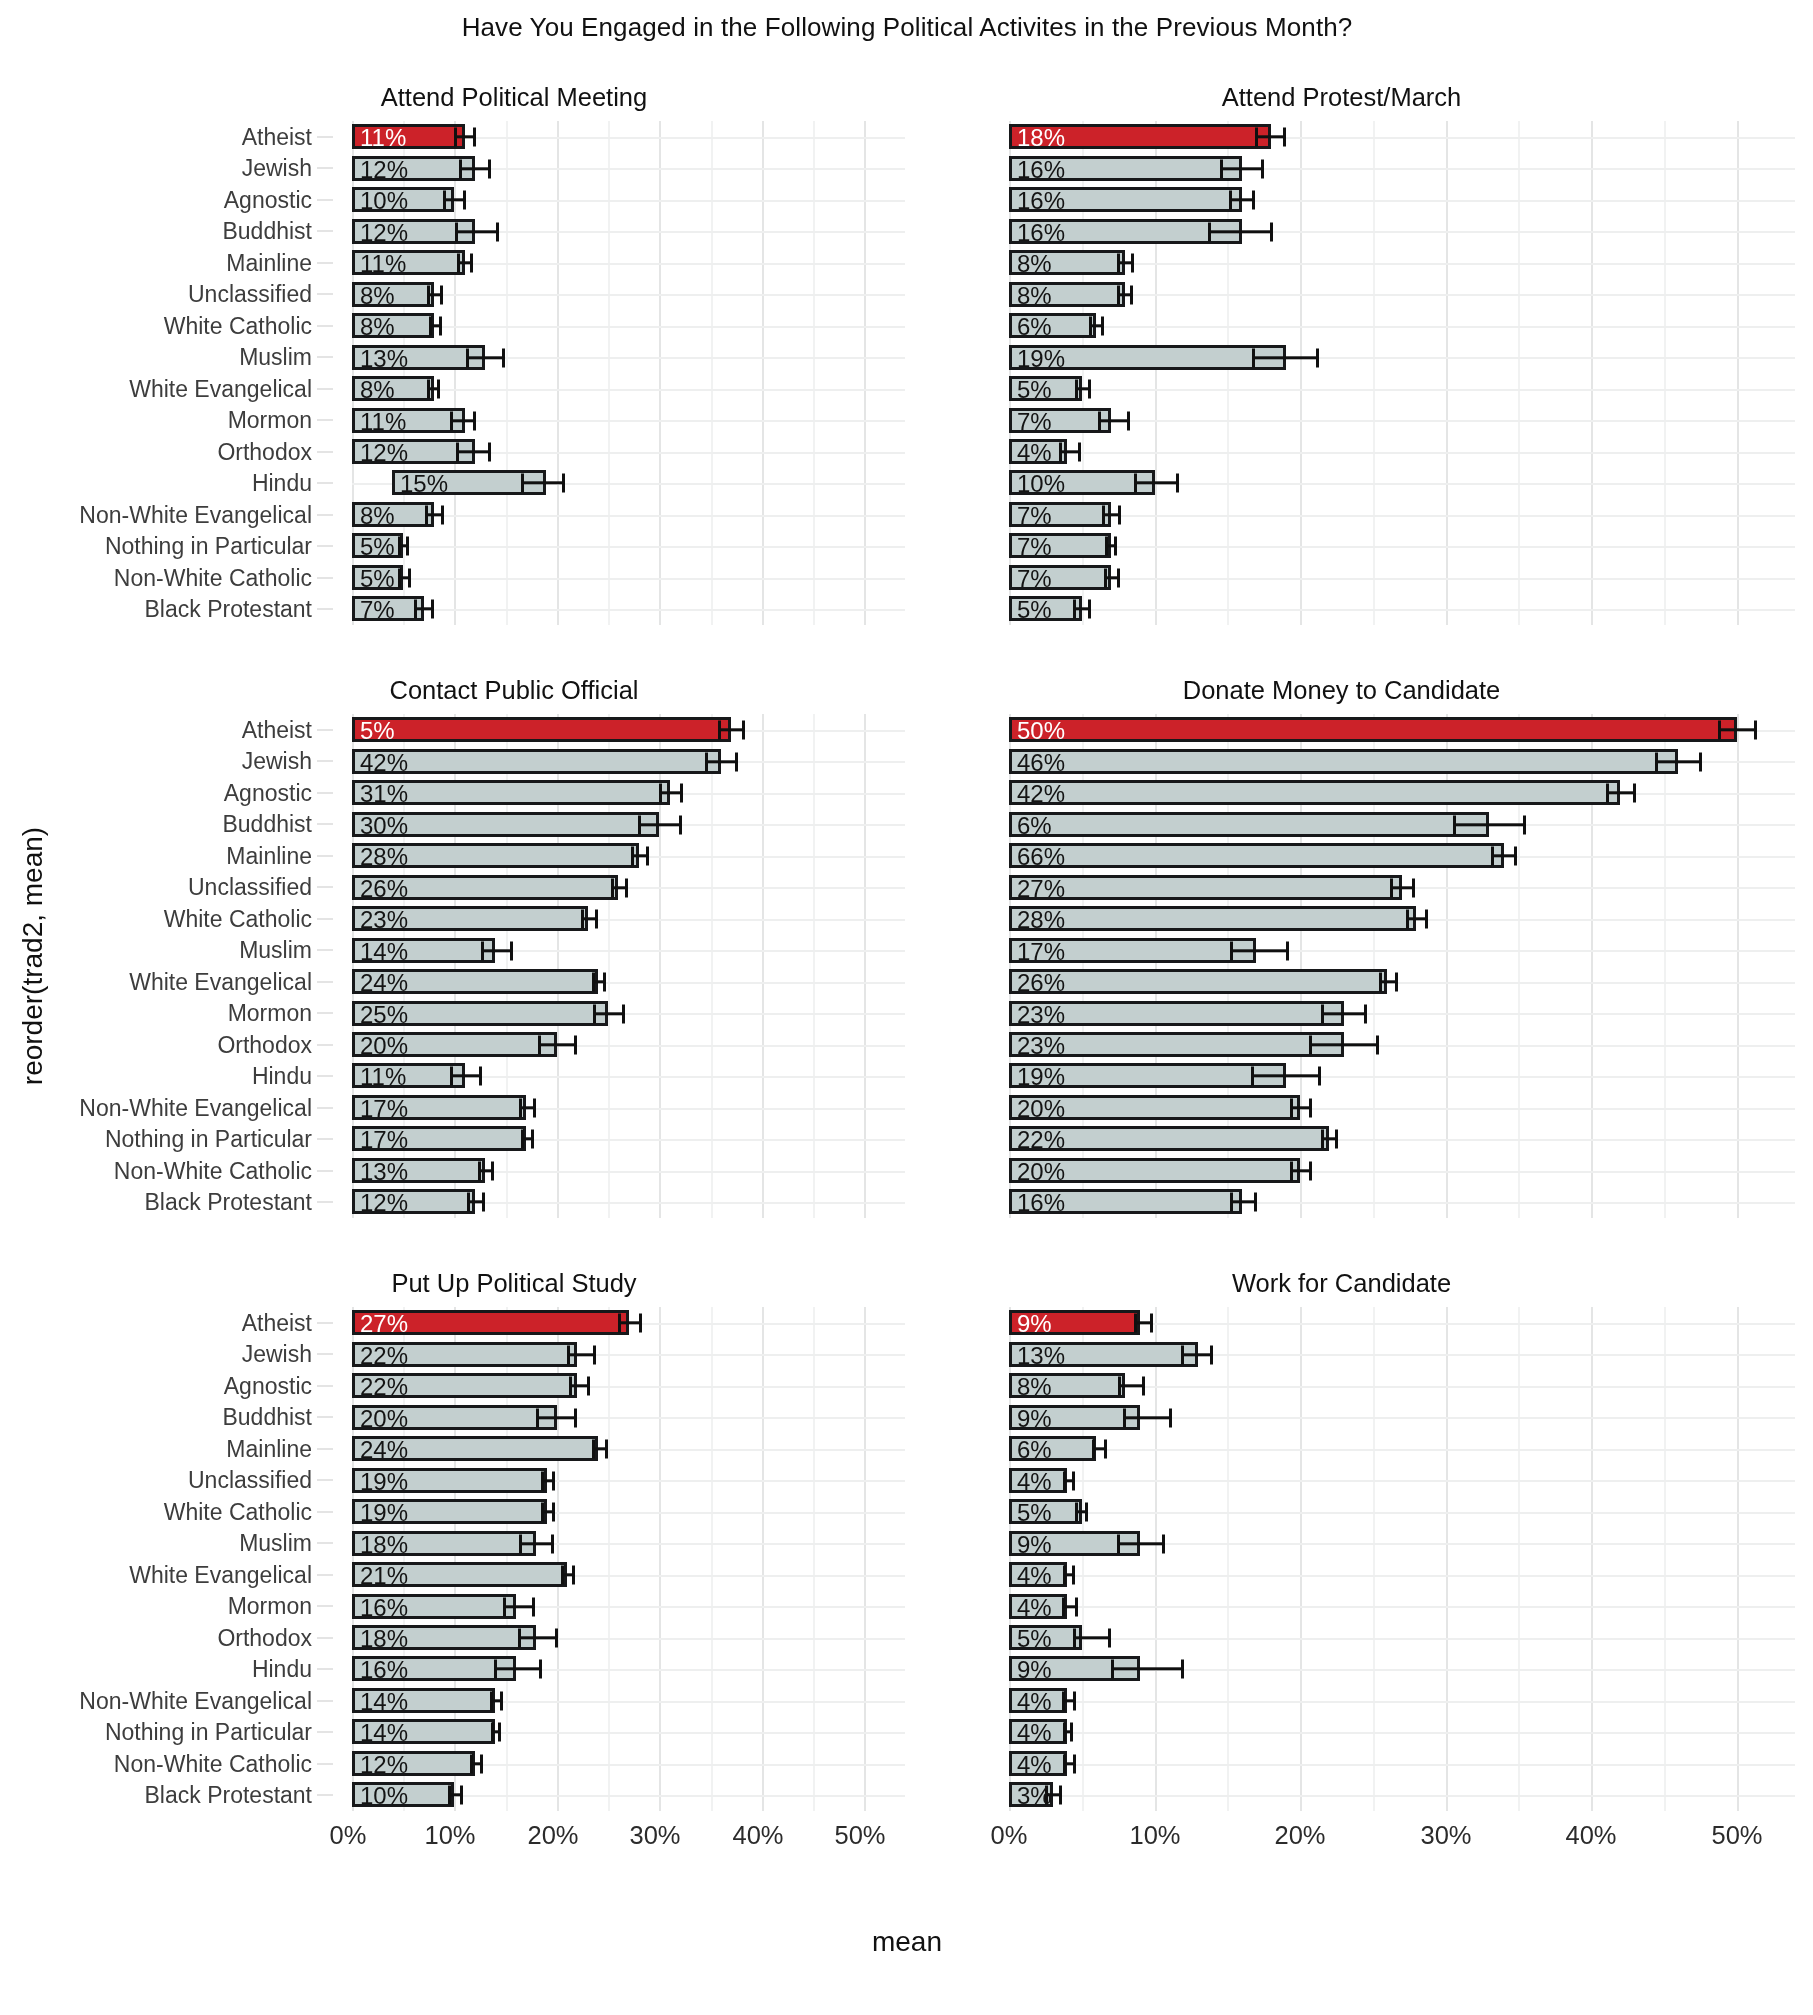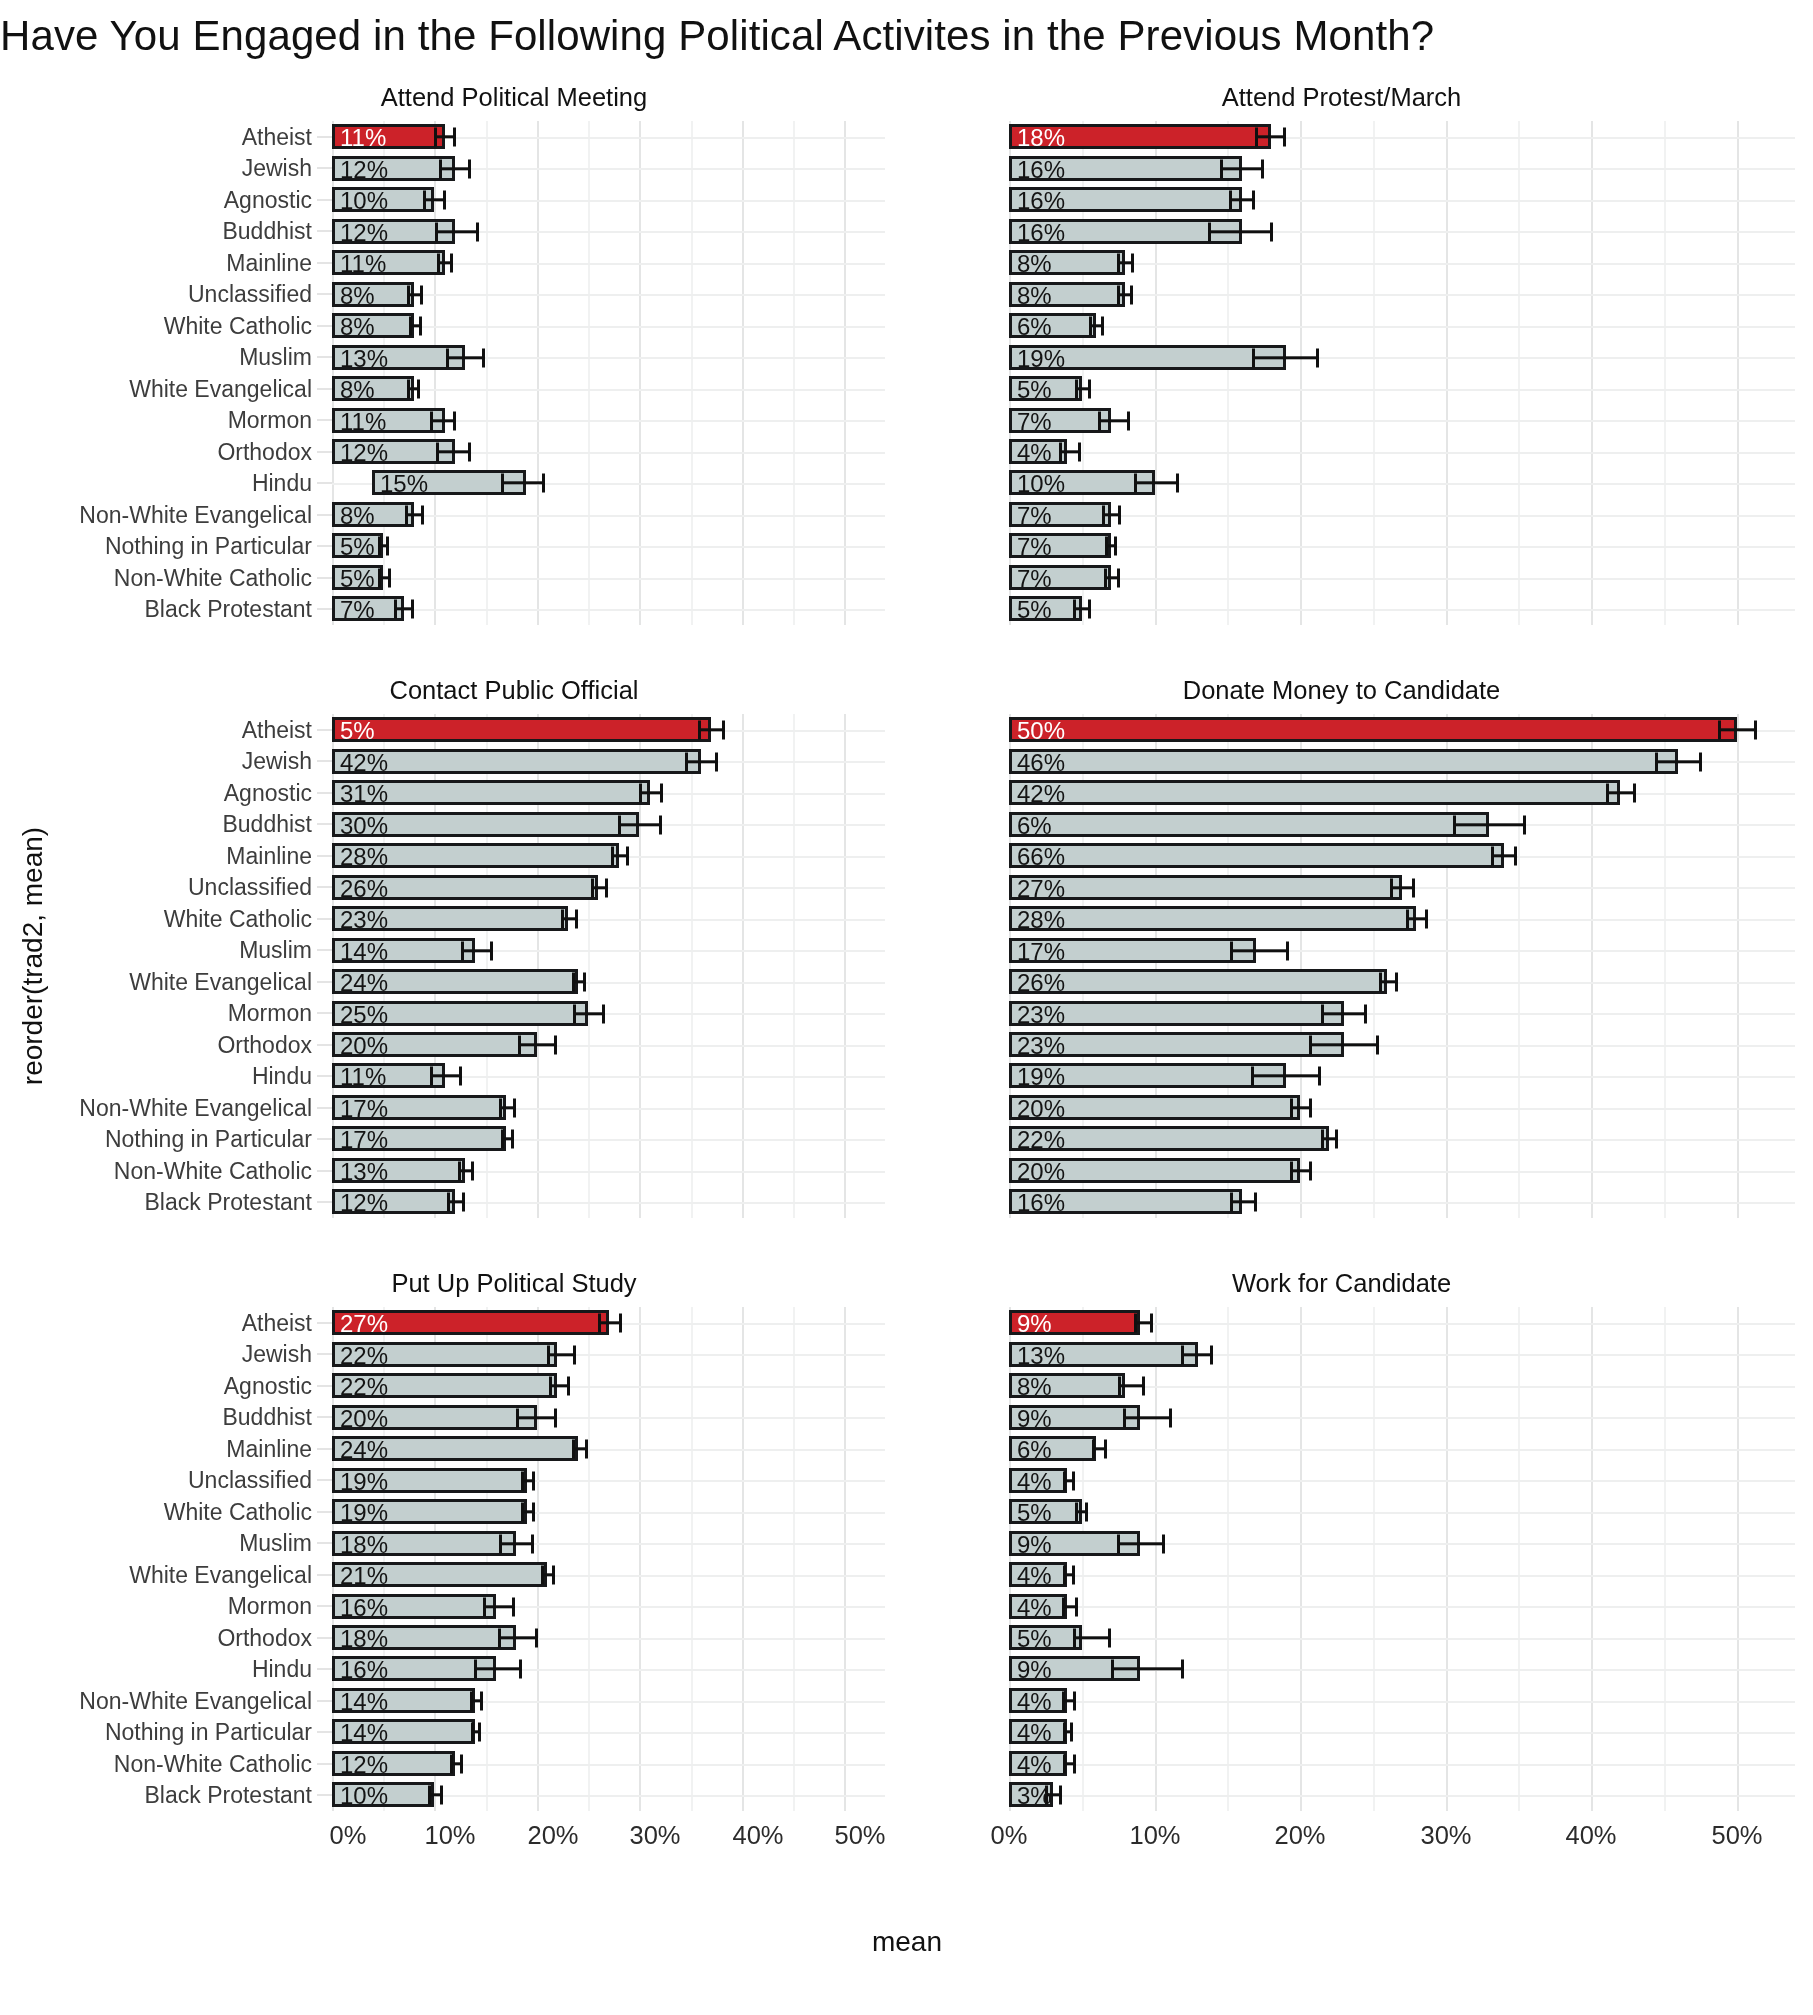--- a/index.html
+++ b/index.html
@@ -14,22 +14,22 @@
   #page {
     position: relative;
     width: 1814px; height: 2015px;
     background: #ffffff;
   }
 
   
   #chart-title {
     position: absolute;
     top: 12px; left: 0; width: 1814px;
-    text-align: left;
-    font-size: 42px;
+    text-align: center;
+    font-size: 26px;
     letter-spacing: 0.1px;
     color: #111;
   }
 
   
   #y-axis-label {
     position: absolute;
     left: -222px;
     top: 940px;
     width: 510px;
@@ -91,21 +91,21 @@
   
   .panel.left .panel-title  { left: 141px; width: 746px; text-align: center; }
   .panel.right .panel-title { left: 0px;   width: 853px; text-align: center; }
 
   
   .plot {
     position: absolute;
     top: 42px;
     height: 504px;
   }
-  .panel.left .plot  { left: 332px; right: 13.4px;  width: 553px; }
+  .panel.left .plot  { left: 352px; right: 13.4px;  width: 553px; }
   .panel.right .plot { left: 696px; right: 0;    width: 0; }
   
   .panel.right .plot { left: 94px; width: 786px; }
 
   .plot-inner {
     position: absolute;
     inset: 0;
     background: #ffffff;
   }
 

